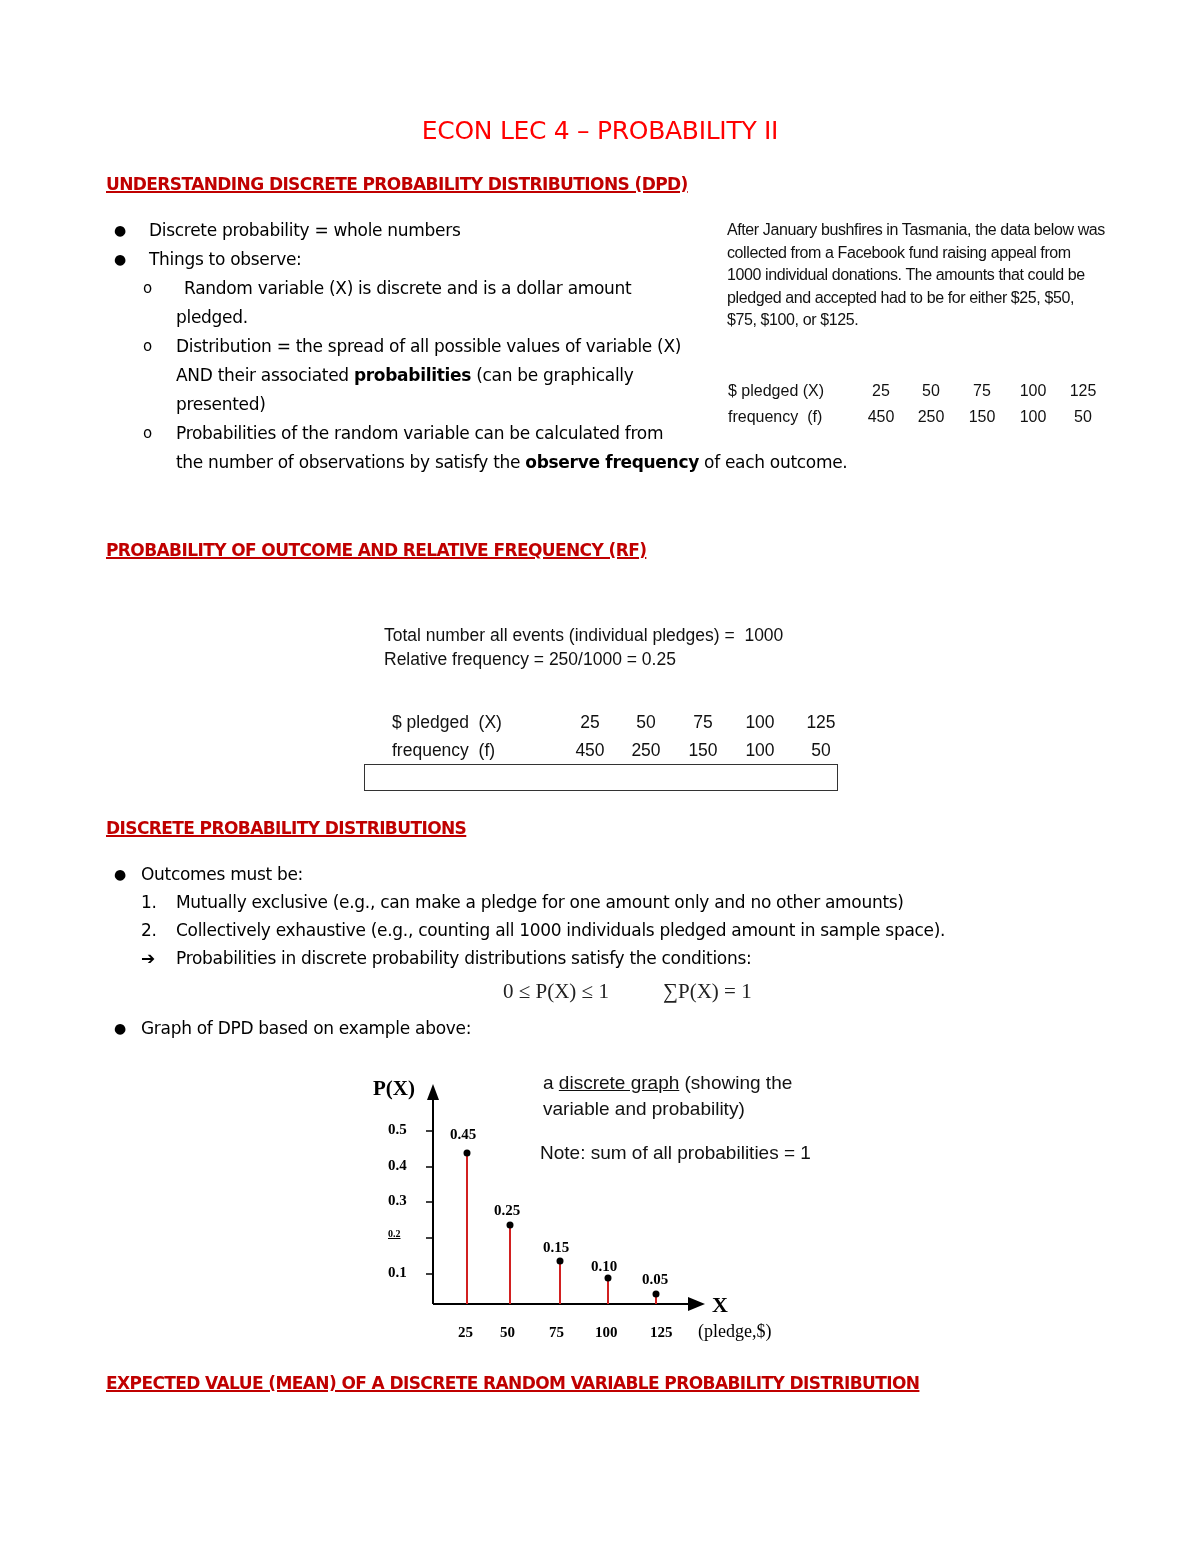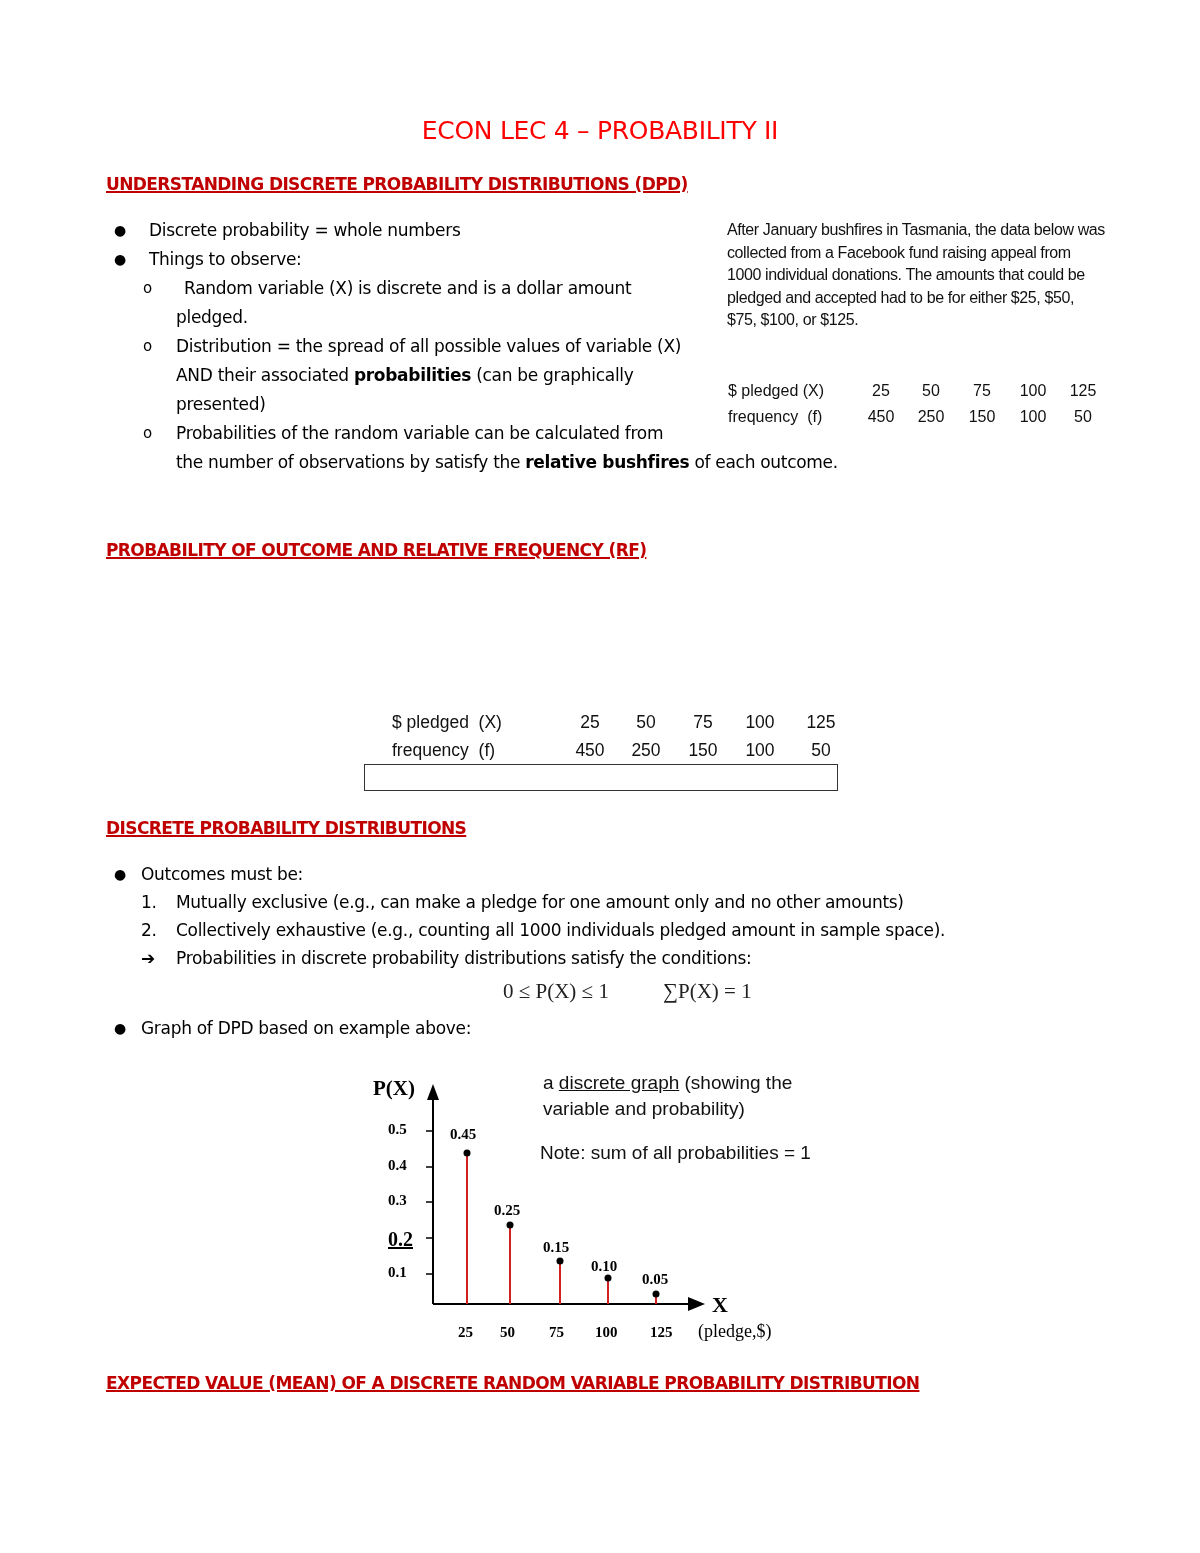--- a/index.html
+++ b/index.html
@@ -45,21 +45,21 @@
   <div class="abs" style="left:176px;top:58px;white-space:nowrap;margin-left:8px;">Random variable (X) is discrete and is a dollar amount</div>
   <div class="abs" style="left:176px;top:87px;white-space:nowrap;">pledged.</div>
 
   <span class="obullet" style="top:116px;">o</span>
   <div class="abs" style="left:176px;top:116px;white-space:nowrap;">Distribution = the spread of all possible values of variable (X)</div>
   <div class="abs" style="left:176px;top:145px;white-space:nowrap;"><span>AND their associated </span><b>probabilities</b><span> (can be graphically</span></div>
   <div class="abs" style="left:176px;top:174px;white-space:nowrap;">presented)</div>
 
   <span class="obullet" style="top:203px;">o</span>
   <div class="abs" style="left:176px;top:203px;white-space:nowrap;">Probabilities of the random variable can be calculated from</div>
-  <div class="abs" style="left:176px;top:232px;white-space:nowrap;"><span>the number of observations by satisfy the </span><b>relative bushfires</b><span> of each outcome.</span></div>
+  <div class="abs" style="left:176px;top:232px;white-space:nowrap;"><span>the number of observations by satisfy the </span><b>observe frequency</b><span> of each outcome.</span></div>
 </div>
 
 <div class="abs side-para sans2">After January bushfires in Tasmania, the data below was collected from a Facebook fund raising appeal from 1000 individual donations.  The amounts that could be pledged and accepted had to be for either $25, $50, $75, $100, or $125.</div>
 
 <table class="abs tbl tbl1">
   <tbody>
       <tr>
     <td style="width:128px;">$ pledged (X)</td>
     <td style="width:50px;text-align:center;">25</td>
     <td style="width:50px;text-align:center;">50</td>
@@ -74,20 +74,22 @@
     <td style="text-align:center;">150</td>
     <td style="text-align:center;">100</td>
     <td style="text-align:center;">50</td>
   </tr>
 </tbody>
   </table>
 
 <div class="abs h2" style="top:540px;">PROBABILITY OF OUTCOME AND RELATIVE FREQUENCY (RF)</div>
 
 <div class="abs eg">
+  <div style="white-space:pre;">Total number all events (individual pledges) =  1000</div>
+  <div style="white-space:pre;">Relative frequency = 250/1000 = 0.25</div>
 </div>
 
 <div class="abs prob-box"></div>
 <table class="abs tbl tbl2">
   <tbody>
       <tr>
     <td style="width:170px;padding-left:27px;white-space:pre;">$ pledged  (X)</td>
     <td style="width:56px;text-align:center;">25</td>
     <td style="width:56px;text-align:center;">50</td>
     <td style="width:58px;text-align:center;">75</td>
@@ -149,21 +151,21 @@
     <line x1="248" y1="210" x2="248" y2="236" stroke="#d22020" stroke-width="2"></line>
     <circle cx="248" cy="210" r="3.5" fill="#000"></circle>
     <line x1="296" y1="226" x2="296" y2="236" stroke="#d22020" stroke-width="2"></line>
     <circle cx="296" cy="226" r="3.5" fill="#000"></circle>
   </svg>
 
   <div class="abs serif-b" style="left:13px;top:8px;font-size:21px;">P(X)</div>
   <div class="abs serif-b" style="left:28px;top:53px;font-size:15px;">0.5</div>
   <div class="abs serif-b" style="left:28px;top:89px;font-size:15px;">0.4</div>
   <div class="abs serif-b" style="left:28px;top:124px;font-size:15px;">0.3</div>
-  <div class="abs serif-b" style="left:28px;top:160px;font-size:20px;text-decoration:underline;">0.2</div>
+  <div class="abs serif-b" style="left:28px;top:160px;font-size:10px;text-decoration:underline;">0.2</div>
   <div class="abs serif-b" style="left:28px;top:196px;font-size:15px;">0.1</div>
 
   <div class="abs serif-b" style="left:90px;top:58px;font-size:15px;">0.45</div>
   <div class="abs serif-b" style="left:134px;top:134px;font-size:15px;">0.25</div>
   <div class="abs serif-b" style="left:183px;top:171px;font-size:15px;">0.15</div>
   <div class="abs serif-b" style="left:231px;top:190px;font-size:15px;">0.10</div>
   <div class="abs serif-b" style="left:282px;top:203px;font-size:15px;">0.05</div>
 
   <div class="abs serif-b" style="left:352px;top:224px;font-size:22px;">X</div>
 

